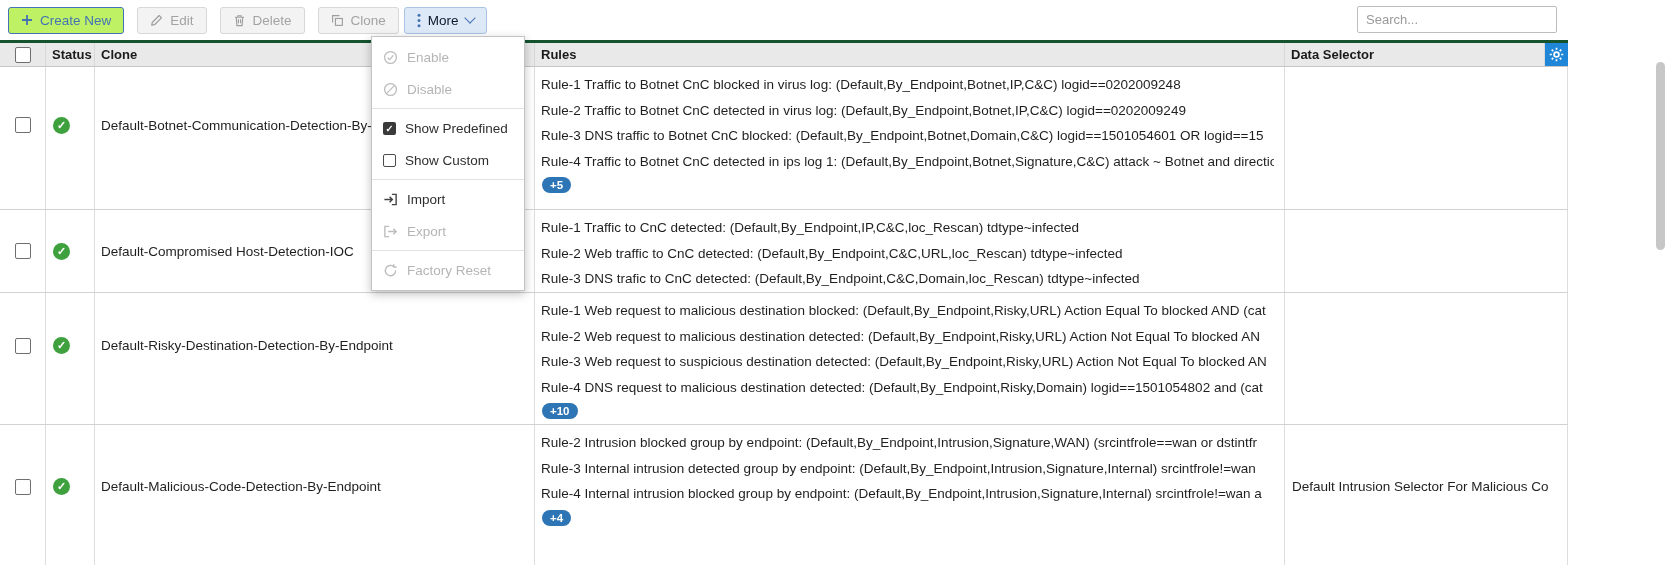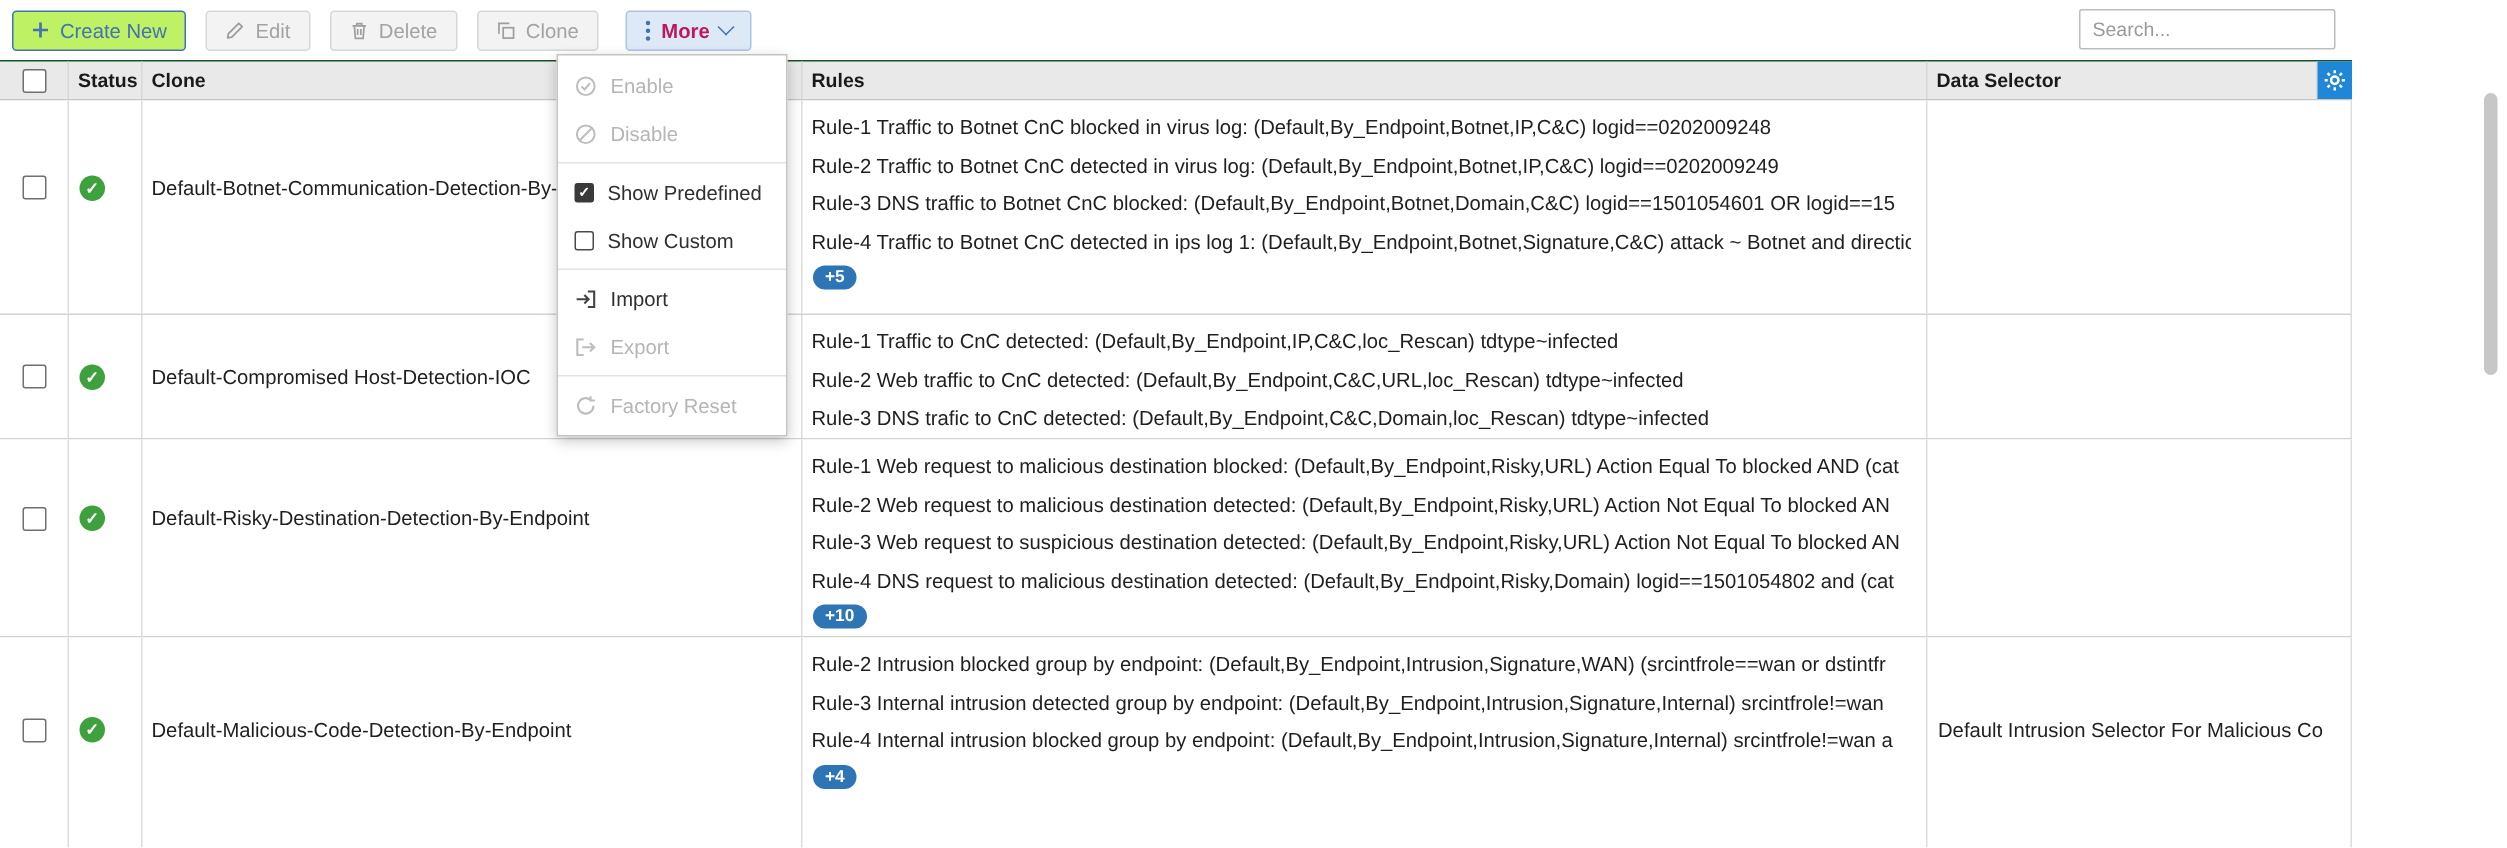--- a/index.html
+++ b/index.html
@@ -6,28 +6,28 @@
   .app{position:relative;width:1671px;height:565px;overflow:hidden;background:#fff;
        font-family:"Liberation Sans",sans-serif;color:#1f1f1f;}
 
   
   .toolbar{position:absolute;top:0;left:0;right:0;height:40px;display:flex;align-items:center;}
   .btn{display:inline-flex;align-items:center;gap:7px;height:27px;padding:0 12px;
        font-size:13.5px;border-radius:3px;box-sizing:border-box;background:#bef264;
        border:1px solid transparent;font-family:inherit;cursor:pointer;white-space:nowrap;}
   .btn-create{border-color:#4472b4;color:#4472b4;margin-left:8px;}
   .btn-dis{background:#f3f3f3;border-color:#d7d7d7;color:#a3a3a3;margin-left:13px;cursor:default;}
-  .btn-more{background:#dde9f7;border-color:#aac4e4;color:#be185d;margin-left:18px;font-weight:bold;}
-  .search{position:absolute;top:6px;right:114px;width:171px;height:27px;border:1px solid #bdbdbd;
+  .btn-more{background:#dde9f7;border-color:#aac4e4;color:#0f172a;margin-left:5px;}
+  .search{position:absolute;top:6px;right:114px;width:200px;height:27px;border:1px solid #bdbdbd;
           border-radius:2px;padding:0 8px;font-size:13px;box-sizing:border-box;color:#1d4ed8;font-family:inherit;}
   .search::placeholder{color:#9a9a9a;}
 
   
   .thead{position:absolute;top:40px;left:0;width:1568px;height:27px;display:flex;background:#e9e9e9;
-         border-top:1px solid #14532d;border-bottom:1px solid #c6c6c6;box-sizing:border-box;z-index:1;}
+         border-top:3px solid #14532d;border-bottom:1px solid #c6c6c6;box-sizing:border-box;z-index:1;}
   .th{font-weight:bold;font-size:13px;color:#1a1a1a;display:flex;align-items:center;
       padding-left:6px;box-sizing:border-box;border-right:1px solid #d8d8d8;height:100%;overflow:hidden;white-space:nowrap;}
   .col-check{width:46px;}
   .col-status{width:49px;}
   .col-name{width:440px;}
   .col-rules{width:750px;}
   .col-ds{width:260px;}
   .col-ds-body{width:283px;}
   .col-gear{width:23px;background:#1f86d8;display:flex;align-items:center;justify-content:center;
             height:100%;box-sizing:border-box;cursor:pointer;}

